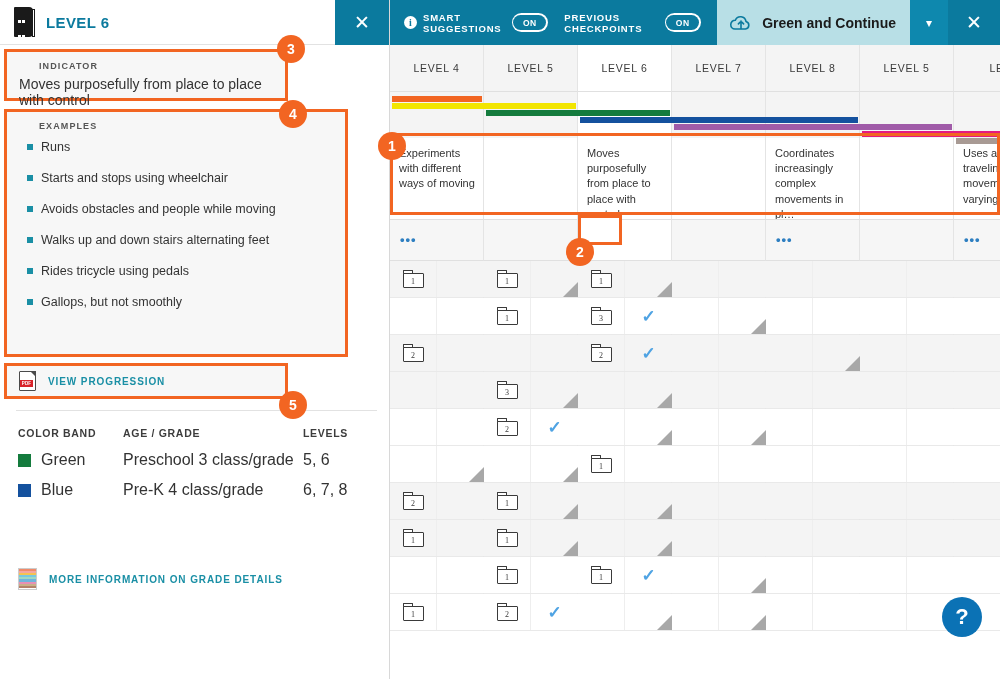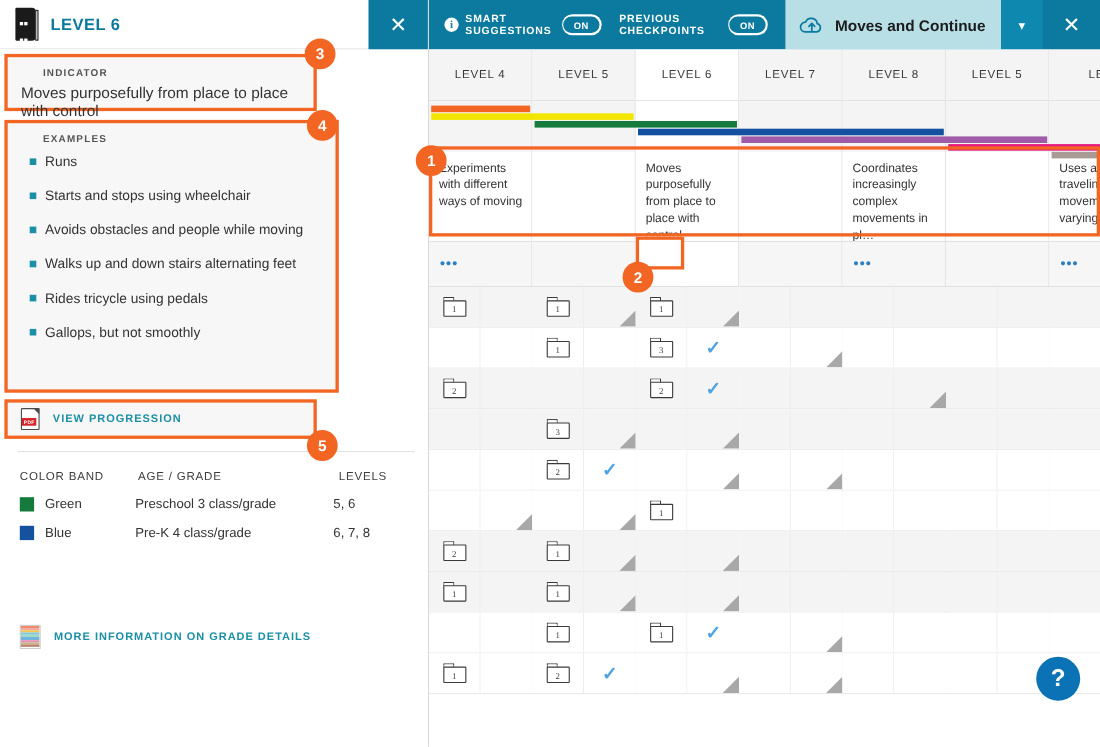--- a/index.html
+++ b/index.html
@@ -49,21 +49,21 @@
   .box-outline { position: absolute; border: 3px solid #f26522; background: #f7f7f7; }
 
   .sec-label {
     font-size: 9px; font-weight: bold; letter-spacing: 1.1px; color: #555555;
     text-transform: uppercase;
     padding-left: 20px;
   }
   .indicator-box { left: 4px; top: 4px; width: 284px; height: 52px; padding: 9px 12px; }
   .indicator-text { font-size: 14px; color: #333333; margin-top: 5px; }
 
-  .examples-box { left: 4px; top: 64px; width: 304px; height: 248px; padding: 9px 12px 0 12px; }
+  .examples-box { left: 4px; top: 64px; width: 344px; height: 248px; padding: 9px 12px 0 12px; }
   .examples-box ul { list-style: none; margin-top: 9px; }
   .examples-box li {
     position: relative; padding-left: 22px; margin-bottom: 16px;
     font-size: 12.5px; color: #333333; line-height: 1.2;
   }
   .examples-box li::before {
     content: ""; position: absolute; left: 8px; top: 4px;
     width: 6px; height: 6px; background: #1a8fa5;
   }
 
@@ -80,22 +80,22 @@
   .pdf-icon .tag {
     position: absolute; left: 1px; bottom: 4px; width: 13px; height: 7px;
     background: #d8232a; color: #ffffff; font-size: 4.5px; font-weight: bold;
     display: flex; align-items: center; justify-content: center; letter-spacing: .2px;
   }
   .link-label { color: #1a8fa5; font-weight: bold; font-size: 10px; letter-spacing: .9px; }
 
   .hr-soft { position: absolute; left: 16px; right: 12px; top: 365px; height: 1px; background: #e2e2e2; }
 
   .legend { position: absolute; left: 18px; top: 382px; width: 360px; }
-  .legend-head { display: flex; font-size: 10.5px; font-weight: normal; letter-spacing: .7px; color: #3c3c3c; justify-content: space-between; }
-  .legend-row { display: flex; align-items: center; margin-top: 12px; font-size: 12px; color: #333333; }
+  .legend-head { display: flex; font-size: 10.5px; font-weight: bold; letter-spacing: .7px; color: #3c3c3c; }
+  .legend-row { display: flex; align-items: center; margin-top: 12px; font-size: 16px; color: #333333; }
   .col-band { width: 105px; display: flex; align-items: center; }
   .col-age { width: 180px; }
   .col-lvl { width: 70px; }
   .swatch { width: 13px; height: 13px; margin-right: 10px; flex: none; }
 
   .more-info { position: absolute; left: 18px; top: 523px; display: flex; align-items: center; }
   .stripe-icon { width: 19px; height: 22px; border: 1px solid #cccccc; overflow: hidden; margin-right: 12px; flex: none; }
   .stripe-icon i { display: block; height: 2.1px; width: 100%; }
 
   
@@ -307,21 +307,21 @@
           <span class="knob">ON</span>
         </span>
       </div>
       <div class="save-btn">
         <span class="cloud-icon">
           <svg width="24" height="20" viewBox="0 0 24 20">
             <path d="M6 16 a4.4 4.4 0 0 1 .3 -8.8 a5.6 5.6 0 0 1 10.7 1.2 a3.9 3.9 0 0 1 -.5 7.6 z" fill="none" stroke="#0b7a9e" stroke-width="1.6"></path>
             <path d="M12 15.5 V8.6 M12 8.2 l-2.6 2.7 M12 8.2 l2.6 2.7" fill="none" stroke="#0b7a9e" stroke-width="1.6" stroke-linecap="round"></path>
           </svg>
         </span>
-        <span class="save-label">Moves and Continue</span>
+        <span class="save-label">Green and Continue</span>
       </div>
       <div class="save-caret">▾</div>
       <div class="tb-close">✕</div>
     </div>
 
     <div class="grid-wrap">
       <div class="grid" id="grid">
           <div class="row hdr-row">
             <div class="lvl-col">
               <span class="hdr-label">LEVEL 4</span>

